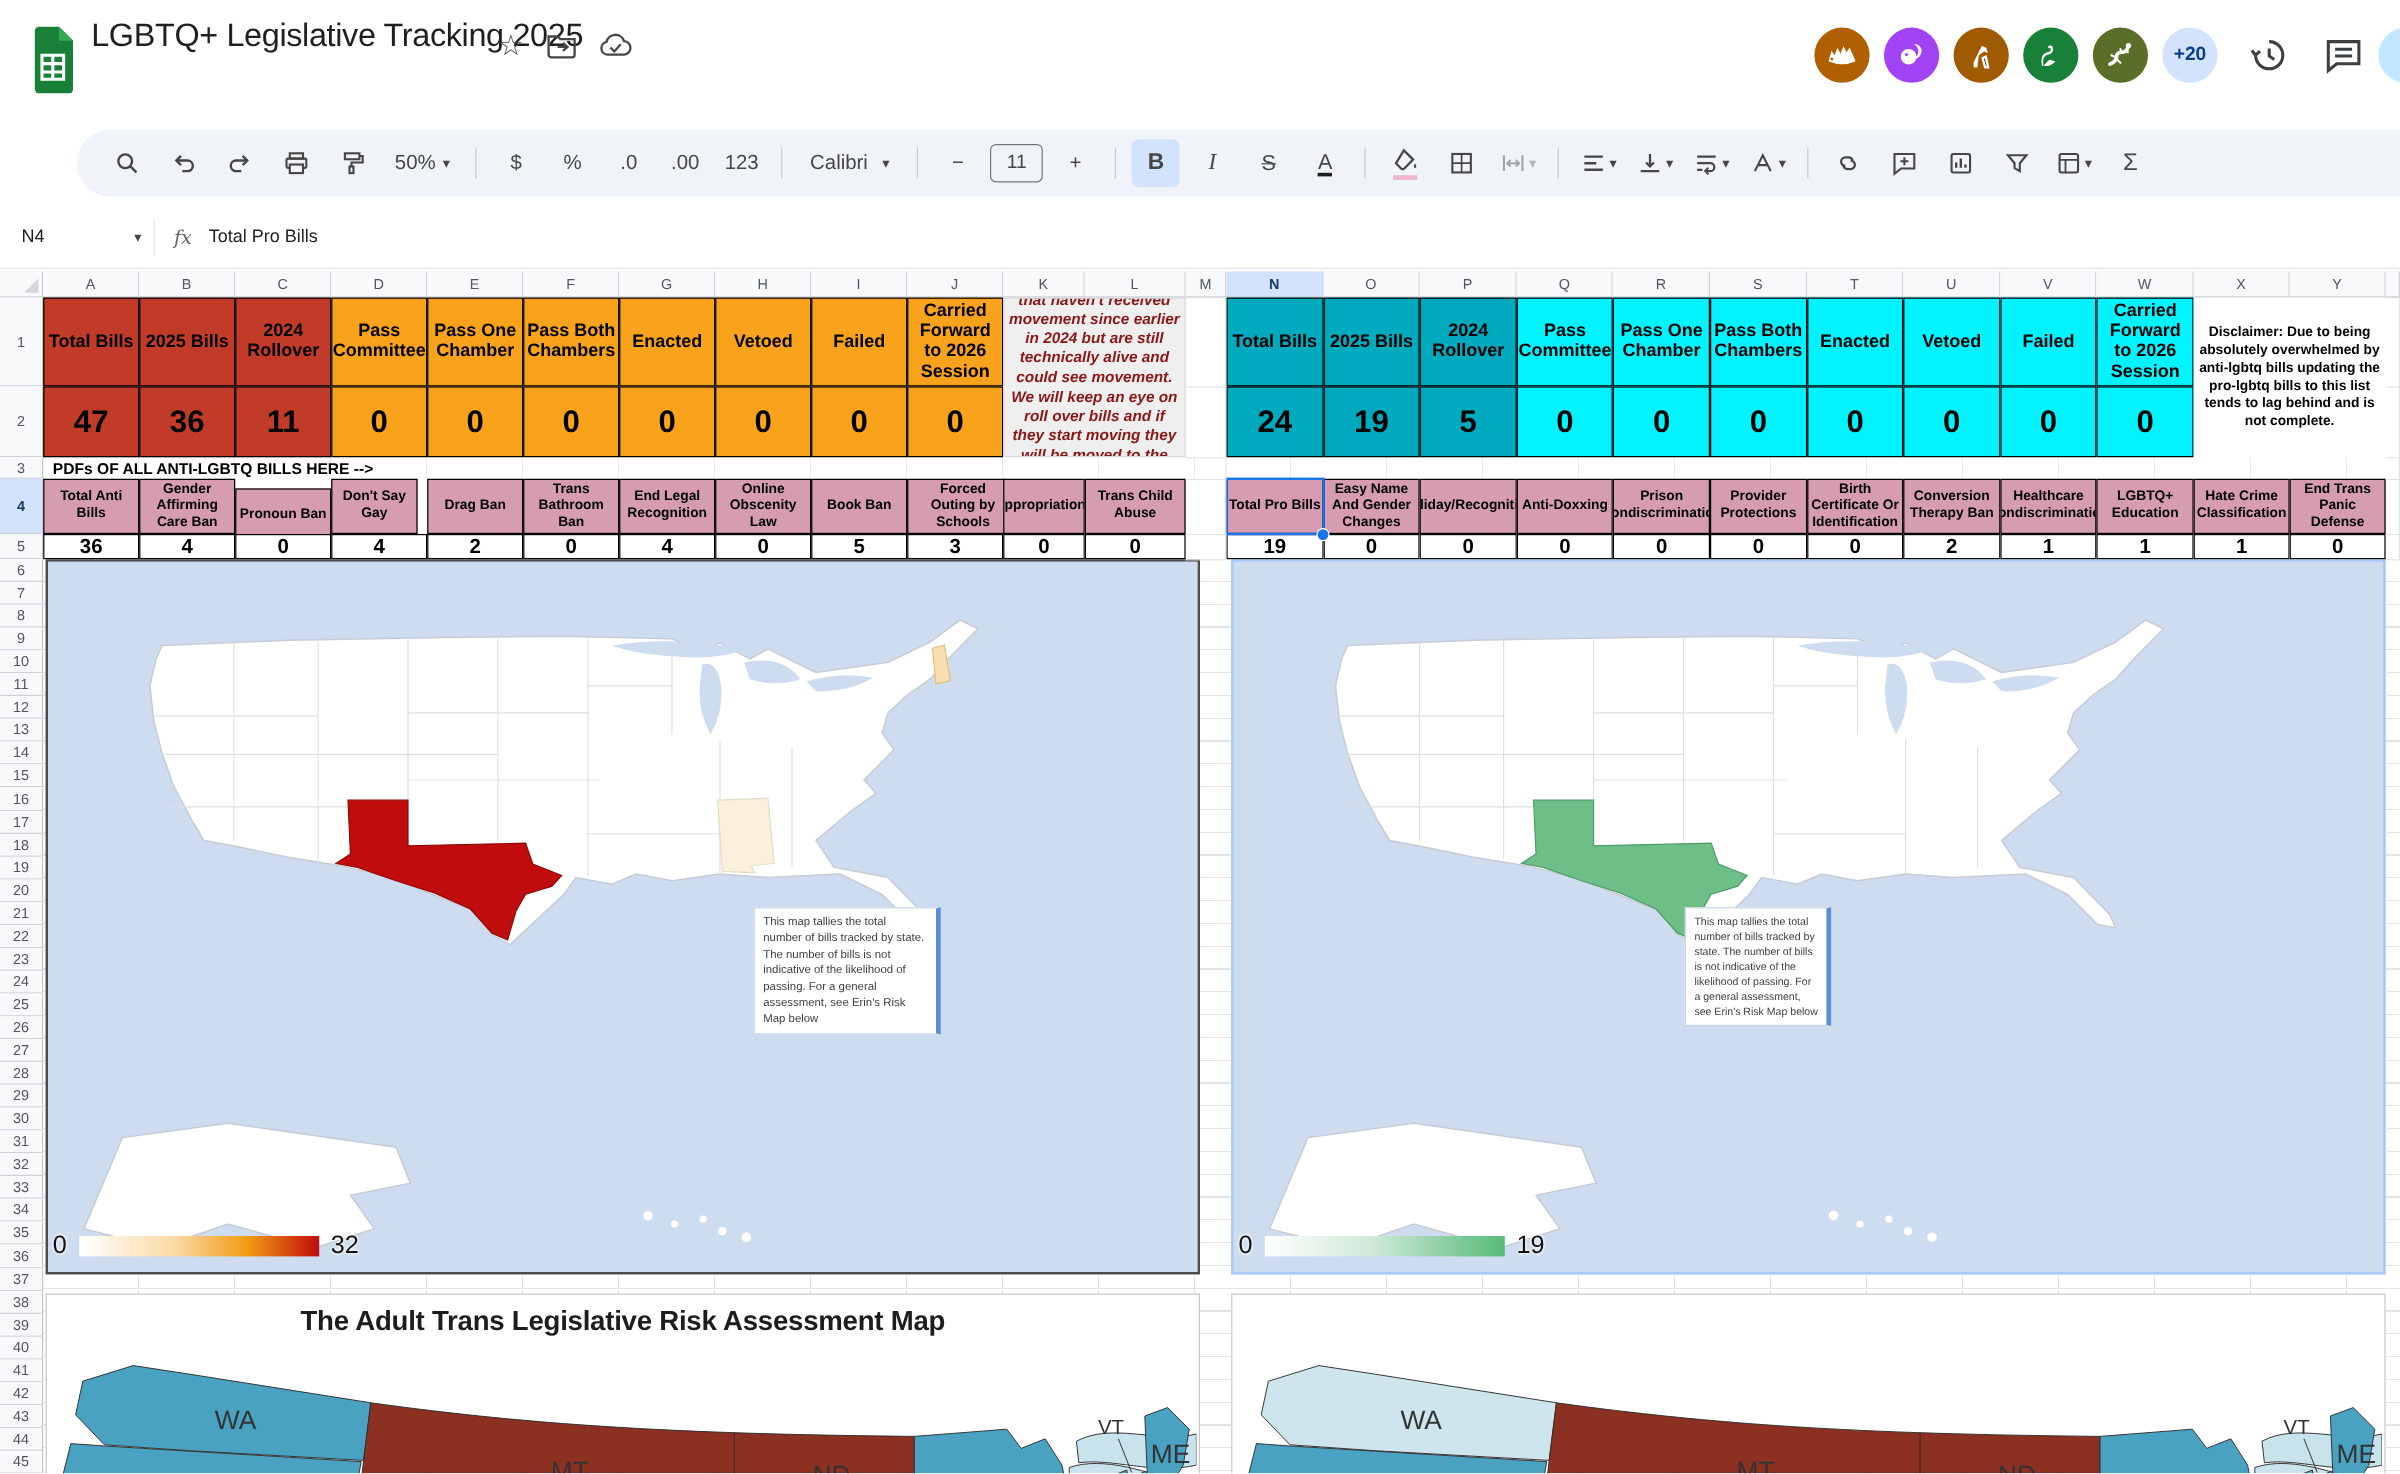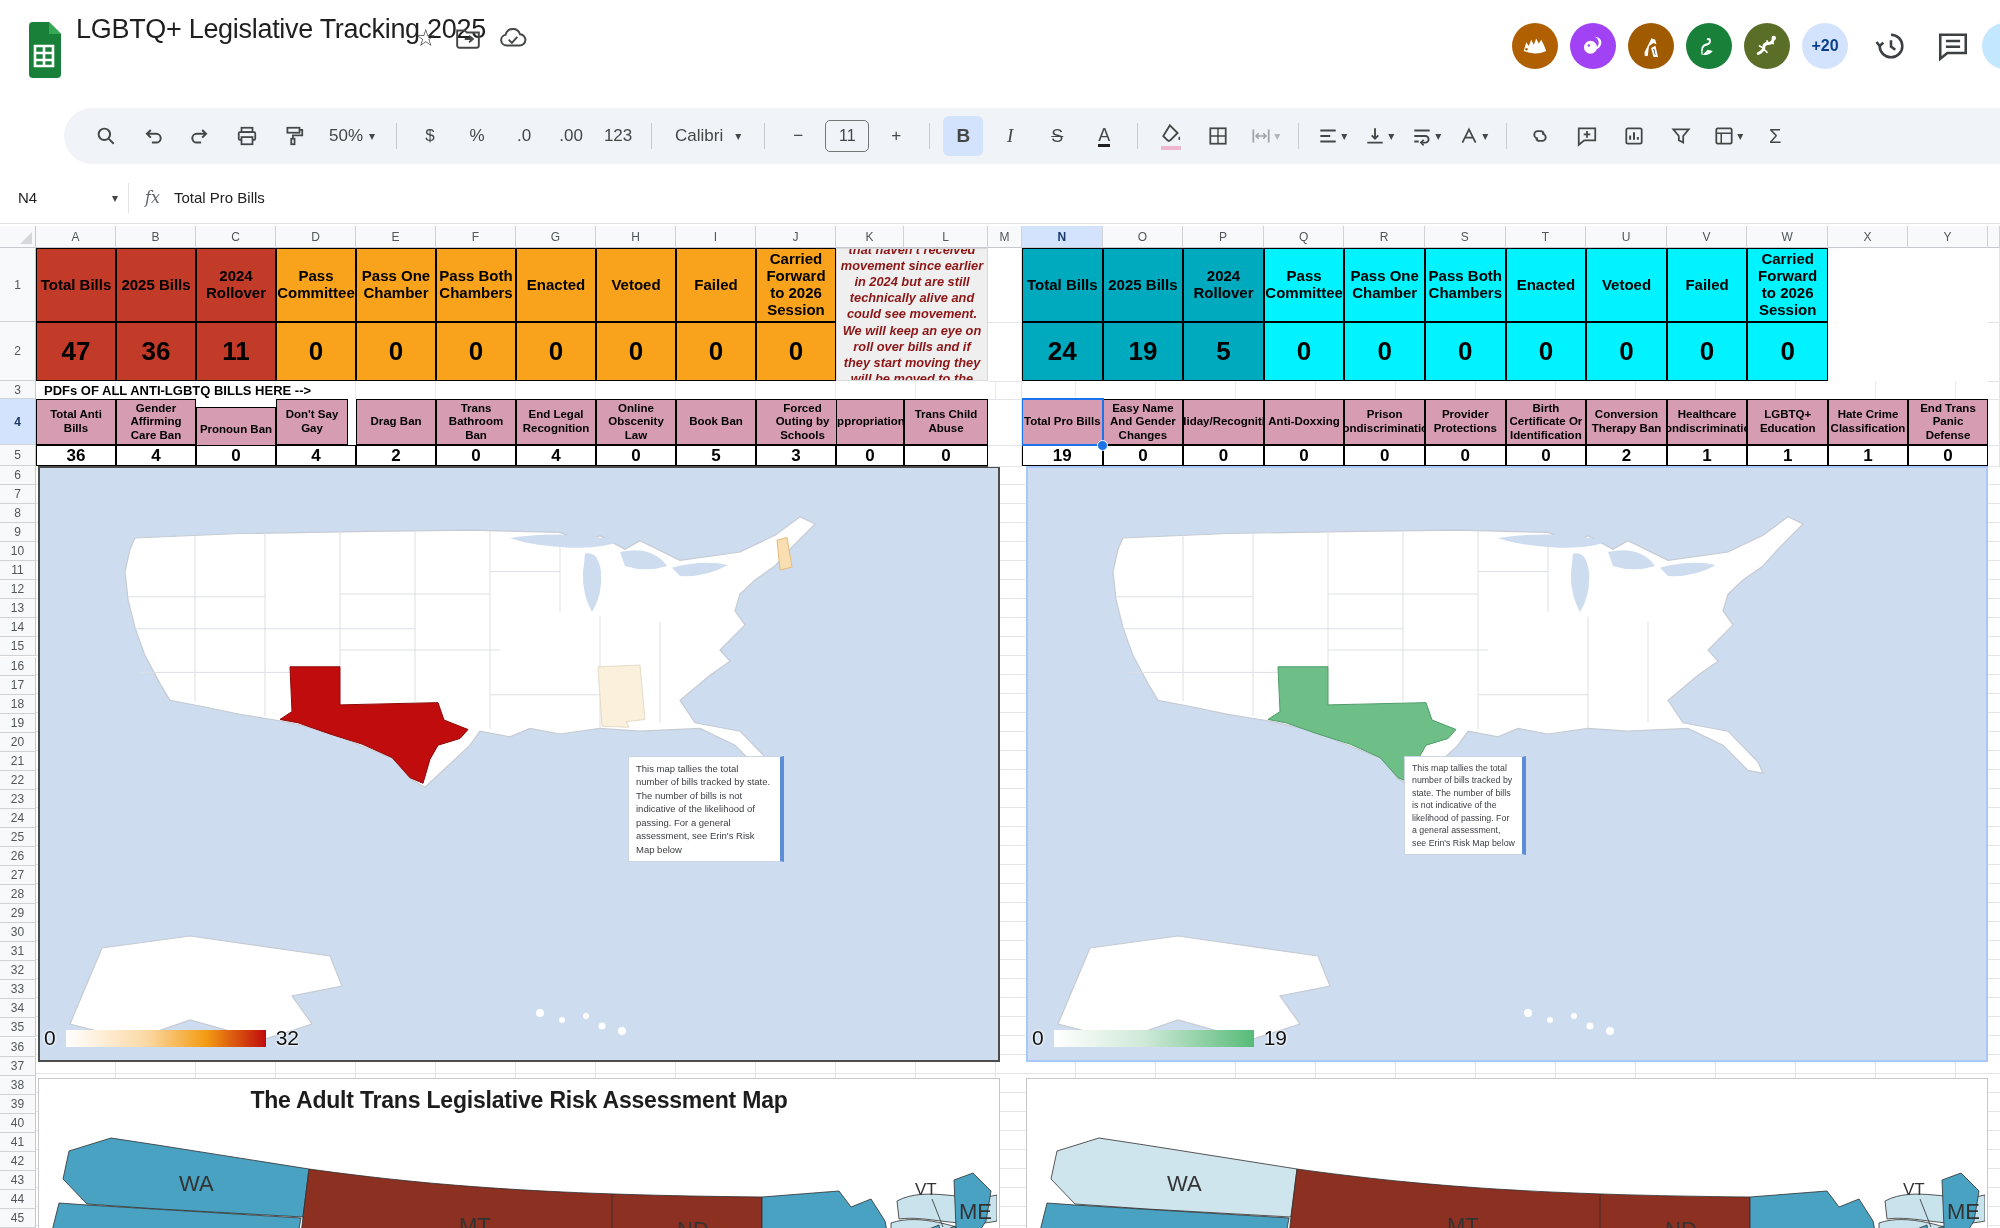--- a/index.html
+++ b/index.html
@@ -539,20 +539,21 @@
       <div class="cell st-val pro-light" style="left: 1586.2px; top: 96px; width: 80.6px; height: 59px;">0</div>
       <div class="cell st-hdr anti-light" style="left: 676px; top: 22px; width: 80px; height: 74px;">Failed</div>
       <div class="cell st-val anti-light" style="left: 676px; top: 96px; width: 80px; height: 59px;">0</div>
       <div class="cell st-hdr pro-light" style="left: 1666.8px; top: 22px; width: 80.6px; height: 74px;">Failed</div>
       <div class="cell st-val pro-light" style="left: 1666.8px; top: 96px; width: 80.6px; height: 59px;">0</div>
       <div class="cell st-hdr anti-light" style="left: 756px; top: 22px; width: 80px; height: 74px;">Carried Forward to 2026 Session</div>
       <div class="cell st-val anti-light" style="left: 756px; top: 96px; width: 80px; height: 59px;">0</div>
       <div class="cell st-hdr pro-light" style="left: 1747.4px; top: 22px; width: 80.6px; height: 74px;">Carried Forward to 2026 Session</div>
       <div class="cell st-val pro-light" style="left: 1747.4px; top: 96px; width: 80.6px; height: 59px;">0</div>
       <div class="cell note-cell" style="left: 836px; top: 22px; width: 152px; height: 133px;">Rollover bills are bills that haven't received movement since earlier in 2024 but are still technically alive and could see movement. We will keep an eye on roll over bills and if they start moving they will be moved to the Anti-LGBTQ Bills tab</div>
+      <div class="cell disc-cell" style="left: 1828px; top: 22px; width: 160px; height: 133px;">Disclaimer: Due to being absolutely overwhelmed by anti-lgbtq bills updating the pro-lgbtq bills to this list tends to lag behind and is not complete.</div>
       <div class="cell cat-hdr" style="left: 36px; top: 173px; width: 80px; height: 46px;">Total Anti Bills</div>
       <div class="cell cat-val" style="left: 36px; top: 219px; width: 80px; height: 21px;">36</div>
       <div class="cell cat-hdr" style="left: 116px; top: 173px; width: 80px; height: 46px;">Gender Affirming Care Ban</div>
       <div class="cell cat-val" style="left: 116px; top: 219px; width: 80px; height: 21px;">4</div>
       <div class="cell cat-hdr" style="left: 196px; top: 181px; width: 80px; height: 46px;">Pronoun Ban</div>
       <div class="cell cat-val" style="left: 196px; top: 219px; width: 80px; height: 21px;">0</div>
       <div class="cell cat-hdr" style="left: 276px; top: 173px; width: 72px; height: 46px;">Don't Say Gay</div>
       <div class="cell cat-val" style="left: 276px; top: 219px; width: 80px; height: 21px;">4</div>
       <div class="cell cat-hdr" style="left: 356px; top: 173px; width: 80px; height: 46px;">Drag Ban</div>
       <div class="cell cat-val" style="left: 356px; top: 219px; width: 80px; height: 21px;">2</div>

